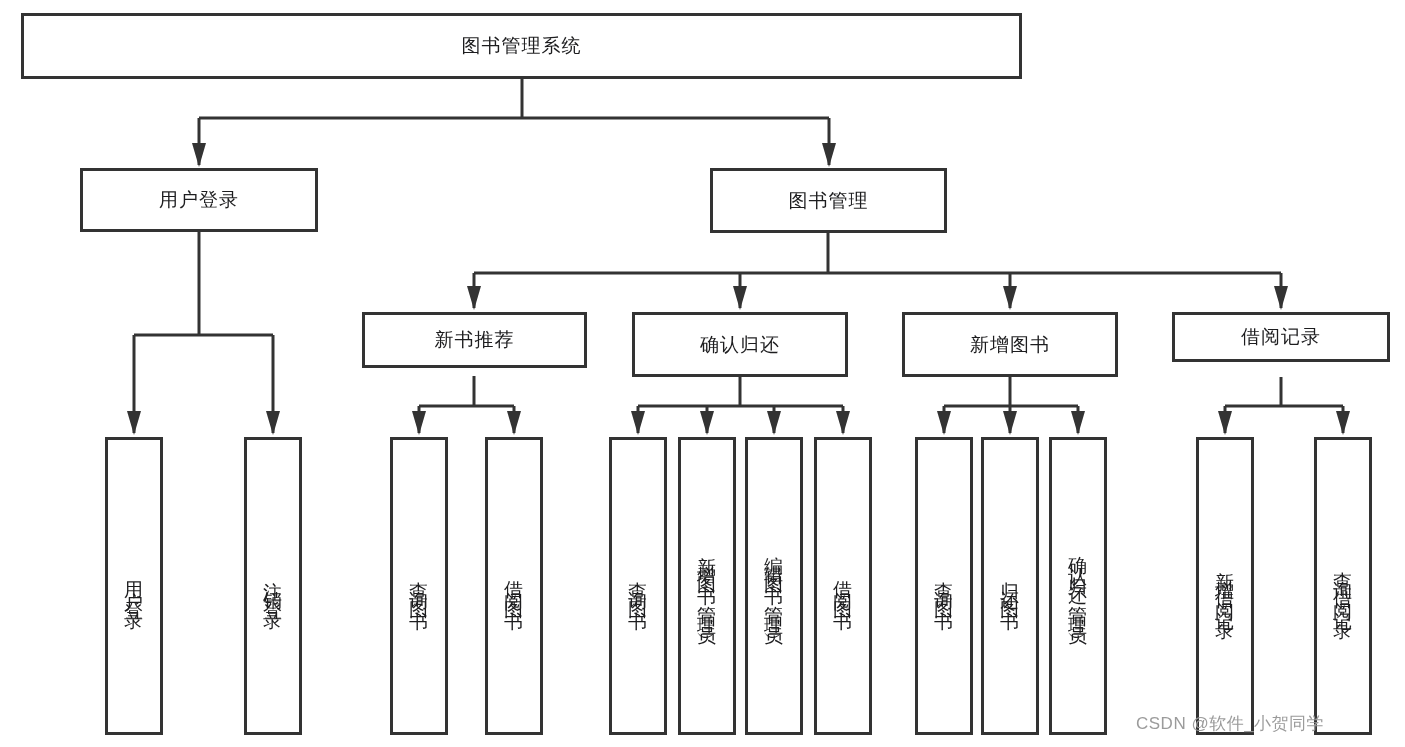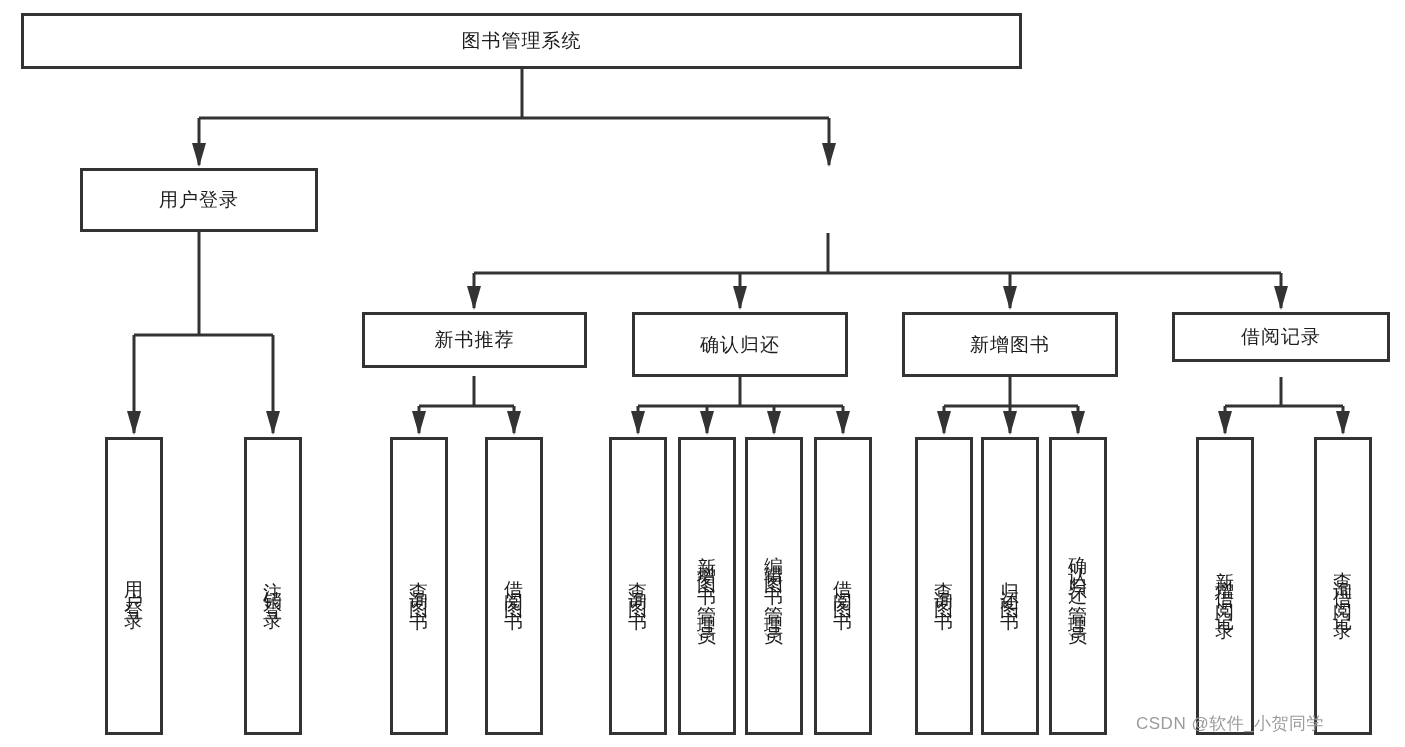--- a/index.html
+++ b/index.html
@@ -67,21 +67,21 @@
     position: absolute;
     left: 1136px;
     top: 712px;
     font-size: 17px;
     color: #9b9b9b;
     letter-spacing: 0.5px;
     z-index: 3;
     white-space: nowrap;
   }
   
-  #node-root          { left: 21px;   top: 13px;  width: 1001px; height: 56px; }
+  #node-root          { left: 21px;   top: 13px;  width: 1001px; height: 66px; }
   #node-user-login    { left: 80px;   top: 168px; width: 238px;  height: 64px; }
   #node-book-mgmt     { left: 710px;  top: 168px; width: 237px;  height: 65px; }
   #node-new-book      { left: 362px;  top: 312px; width: 225px;  height: 56px; }
   #node-book-borrow   { left: 632px;  top: 312px; width: 216px;  height: 65px; }
   #node-current-borrow{ left: 902px;  top: 312px; width: 216px;  height: 65px; }
   #node-borrow-record { left: 1172px; top: 312px; width: 218px;  height: 50px; }
   #leaf-login         { left: 105px; }
   #leaf-logout        { left: 244px; }
   #leaf-query-1       { left: 390px; }
   #leaf-borrow-1      { left: 485px; }
@@ -148,20 +148,23 @@
     <path d="M1343,406 V433" marker-end="url(#arw)"></path>
   </svg>
 
   <div class="hbox" id="node-root">
     <span>图书管理系统</span>
   </div>
 
   <div class="hbox" id="node-user-login">
     <span>用户登录</span>
   </div>
+  <div class="hbox" id="node-book-mgmt">
+    <span>图书管理</span>
+  </div>
 
   <div class="hbox" id="node-new-book">
     <span>新书推荐</span>
   </div>
   <div class="hbox" id="node-book-borrow">
     <span>确认归还</span>
   </div>
   <div class="hbox" id="node-current-borrow">
     <span>新增图书</span>
   </div>

